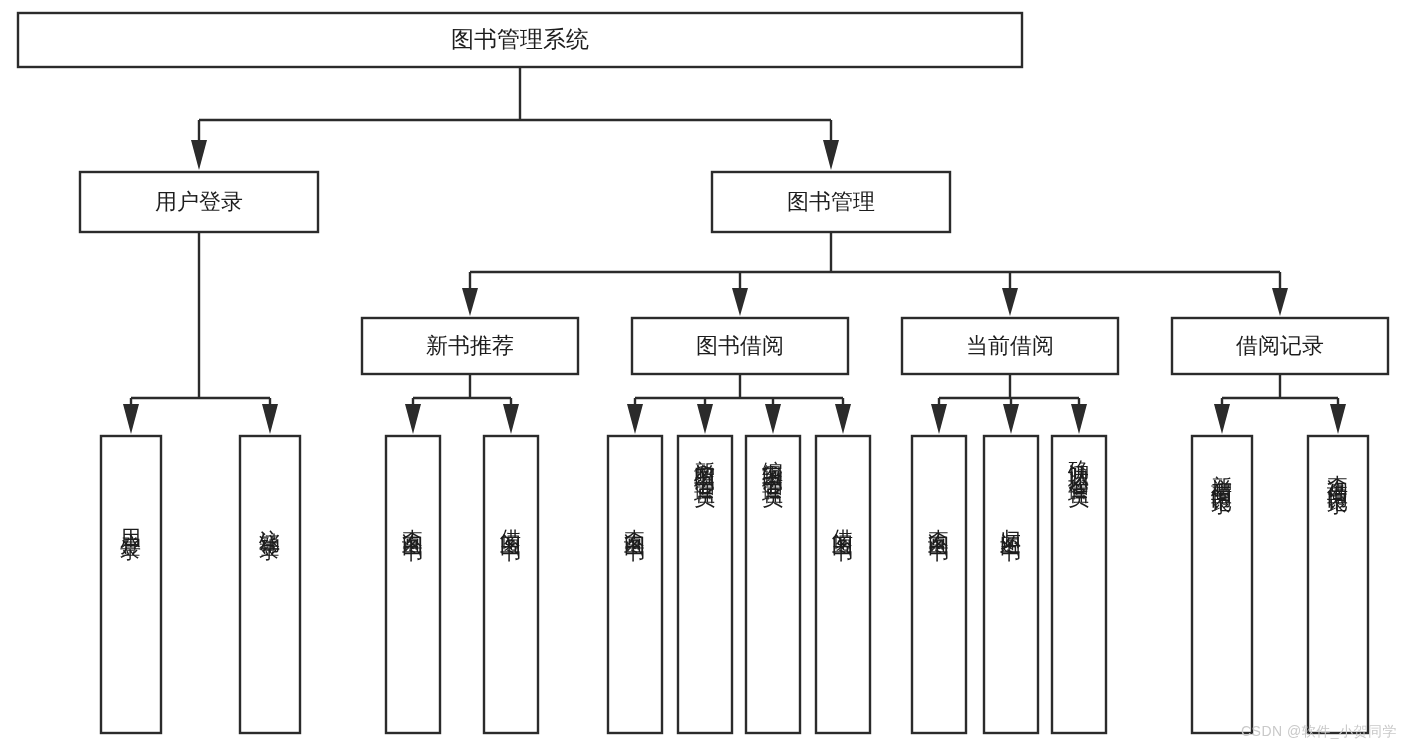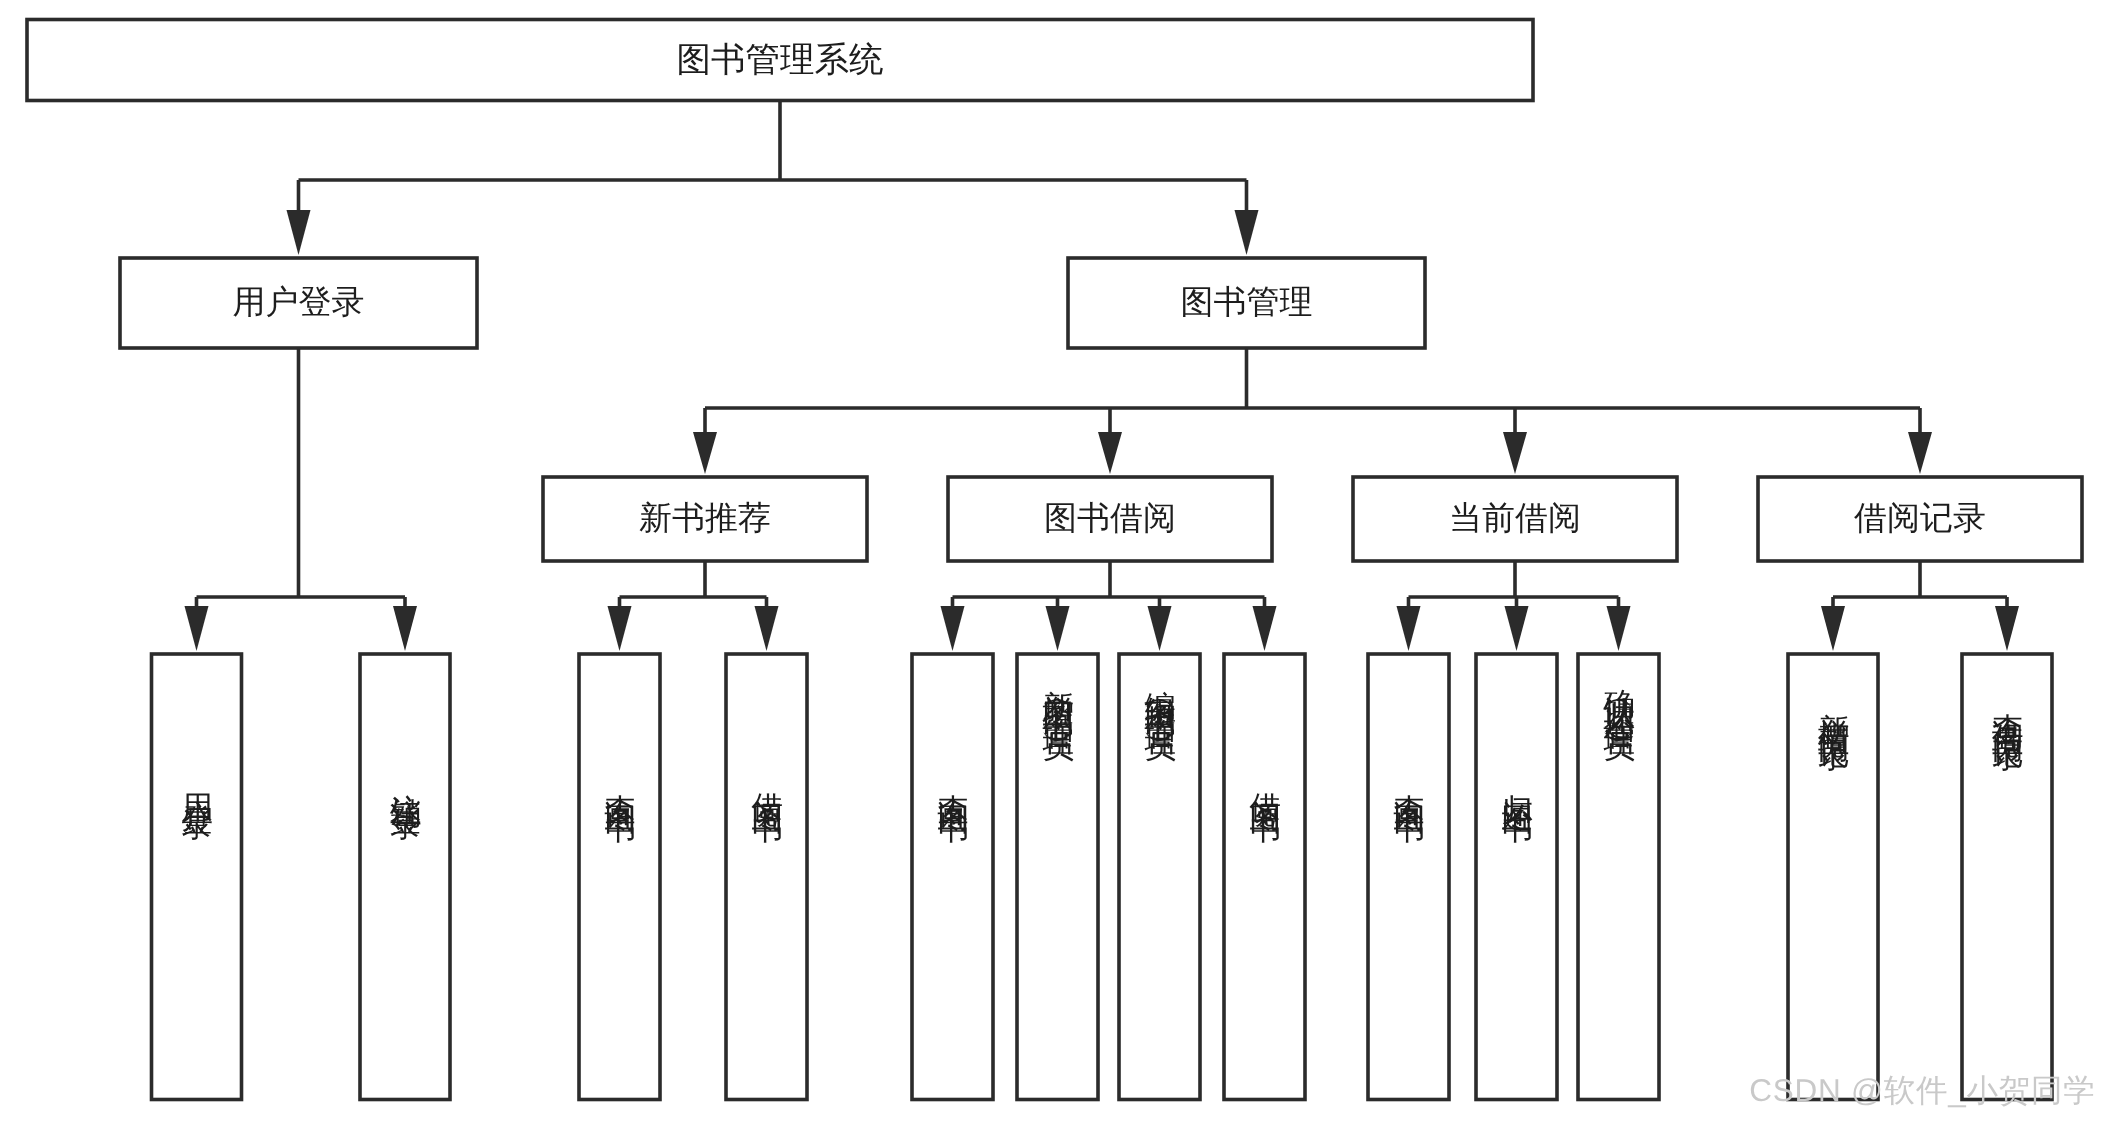--- a/index.html
+++ b/index.html
@@ -71,21 +71,21 @@
     text-align: center;
     pointer-events: none;
     transform: translateX(-50%);
     display: block;
   }
   .watermark {
     position: absolute;
     right: 8px;
     bottom: 6px;
     font-family: "Liberation Sans", "DejaVu Sans", sans-serif;
-    font-size: 21px;
+    font-size: 14px;
     color: #c9c9c9;
     letter-spacing: 0.5px;
     white-space: nowrap;
     user-select: none;
   }
 </style>
 </head>
 <body>
 
 <div id="diagram-root">

